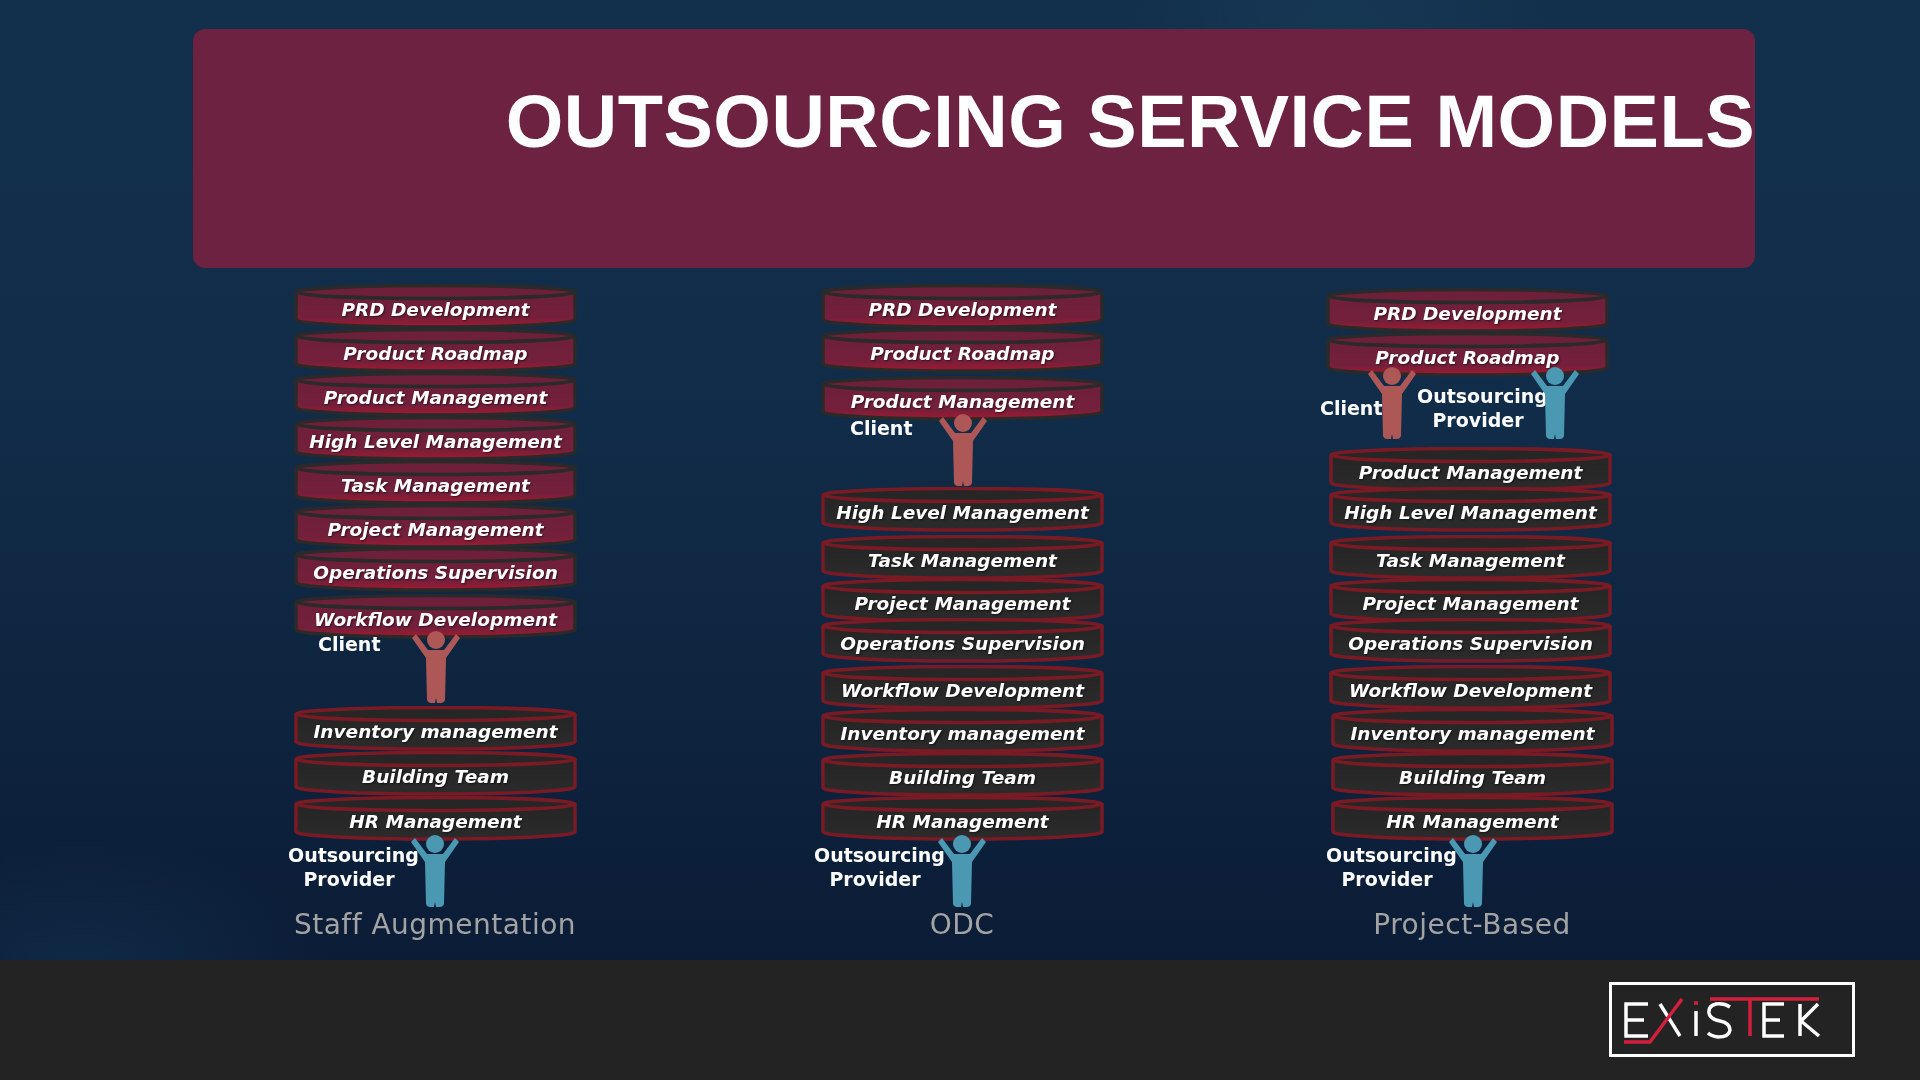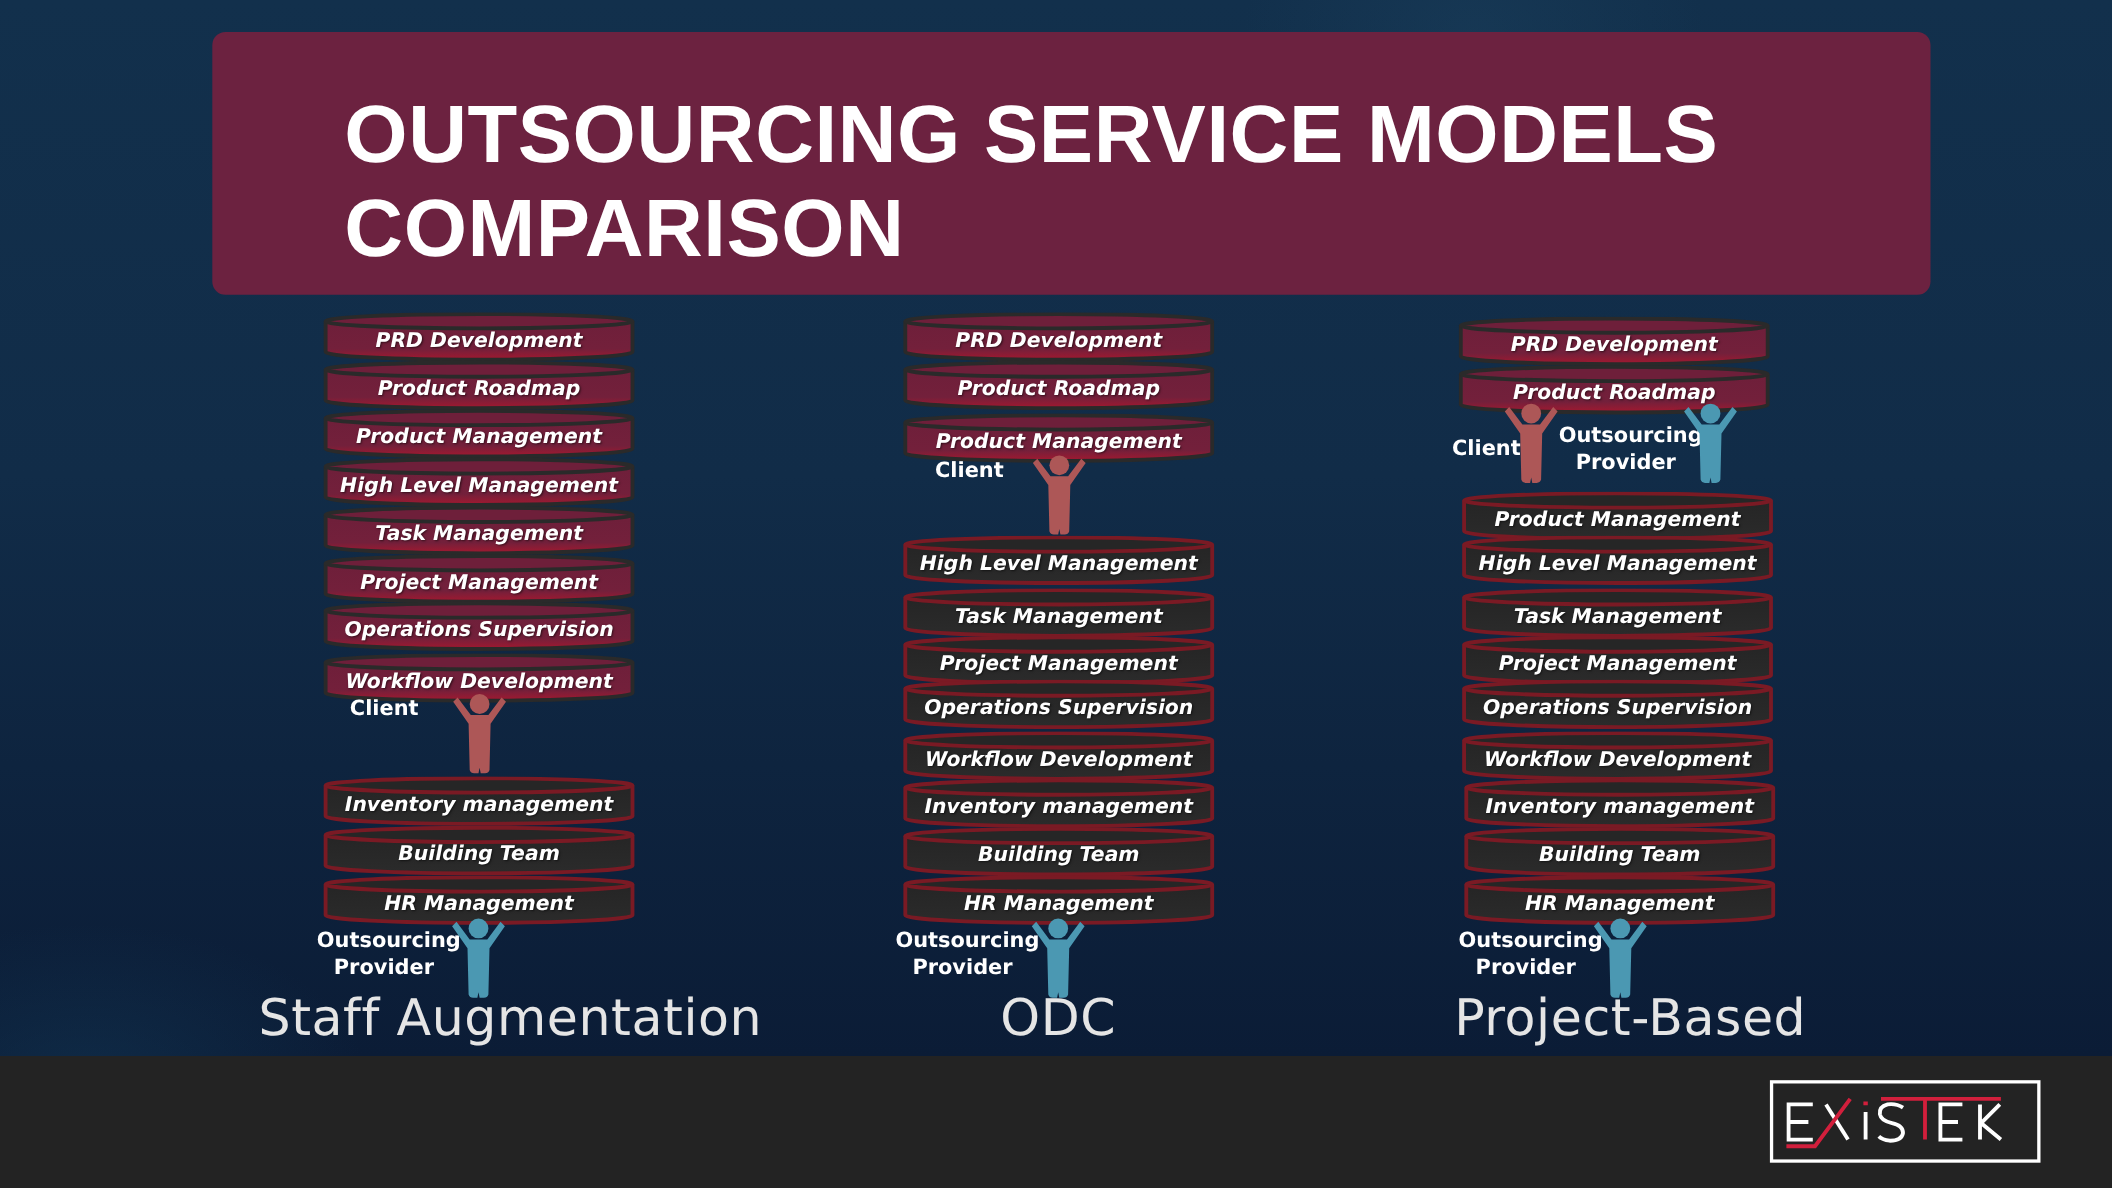--- a/index.html
+++ b/index.html
@@ -20,21 +20,21 @@
     position: absolute; left: 0; top: 960px; width: 1920px; height: 120px;
     background: #232323;
   }
   .banner {
     position: absolute; left: 193px; top: 29px; width: 1562px; height: 239px;
     background: #6c2240;
     border-radius: 12px;
   }
   .banner-title {
     position: absolute; left: 0; top: 50px; width: 100%;
-    text-align: left;
+    text-align: right;
     font-family: "Liberation Sans", sans-serif;
     font-weight: bold;
     font-size: 74px;
     line-height: 86px;
     color: #ffffff;
     letter-spacing: 0.5px;
     padding-left: 120px;
   }
   .banner-title .l2 { display: block; }
 
@@ -59,24 +59,24 @@
     position: absolute;
     color: #ffffff;
     font-weight: bold;
     font-size: 19px;
     line-height: 24px;
     text-align: center;
     white-space: nowrap;
   }
   .model-label {
     position: absolute;
-    color: #e5e5e5;
+    color: #a3a3a3;
     font-family: "DejaVu Sans", sans-serif;
     font-weight: normal;
-    font-size: 46px;
+    font-size: 28px;
     line-height: 44px;
     text-align: center;
     white-space: nowrap;
     letter-spacing: 0.5px;
   }
   .logo {
     position: absolute; left: 1609px; top: 982px; width: 246px; height: 75px;
     border: 3px solid #ffffff;
     background: #232323;
   }
@@ -110,21 +110,20 @@
     </symbol>
   </defs>
 </svg>
 
 <div class="bg"></div>
 <div class="footer"></div>
 
 <div class="banner">
   <div class="banner-title">
     <span class="l1">OUTSOURCING SERVICE MODELS</span>
-    <span class="l2">COMPARISON</span>
   </div>
 </div>
 
 <div>
   <div class="disc" style="left:293px;top:284px">
       <svg>
         <use href="#discClient"></use>
       </svg>
       <div class="label">PRD Development</div>
     </div>

